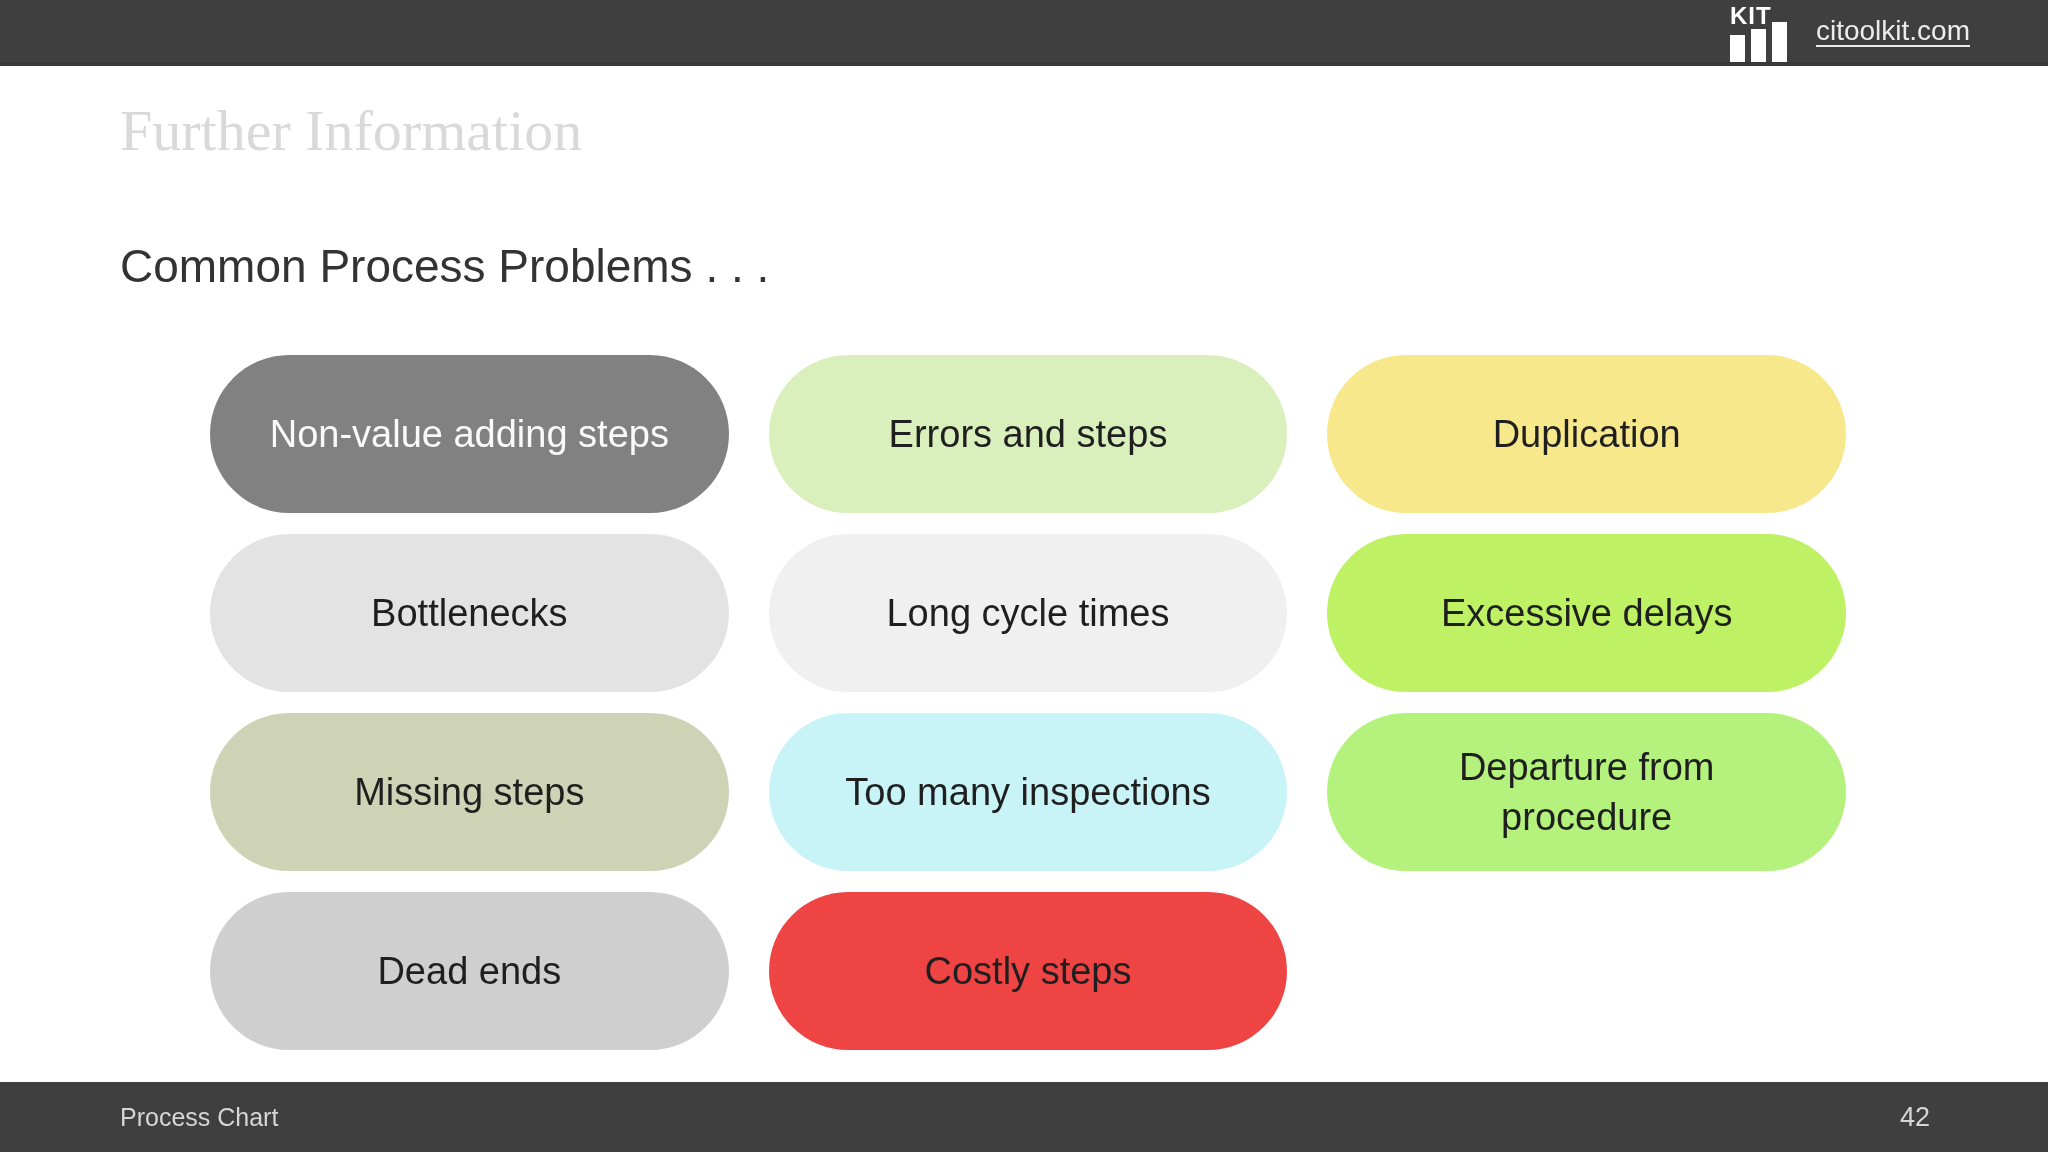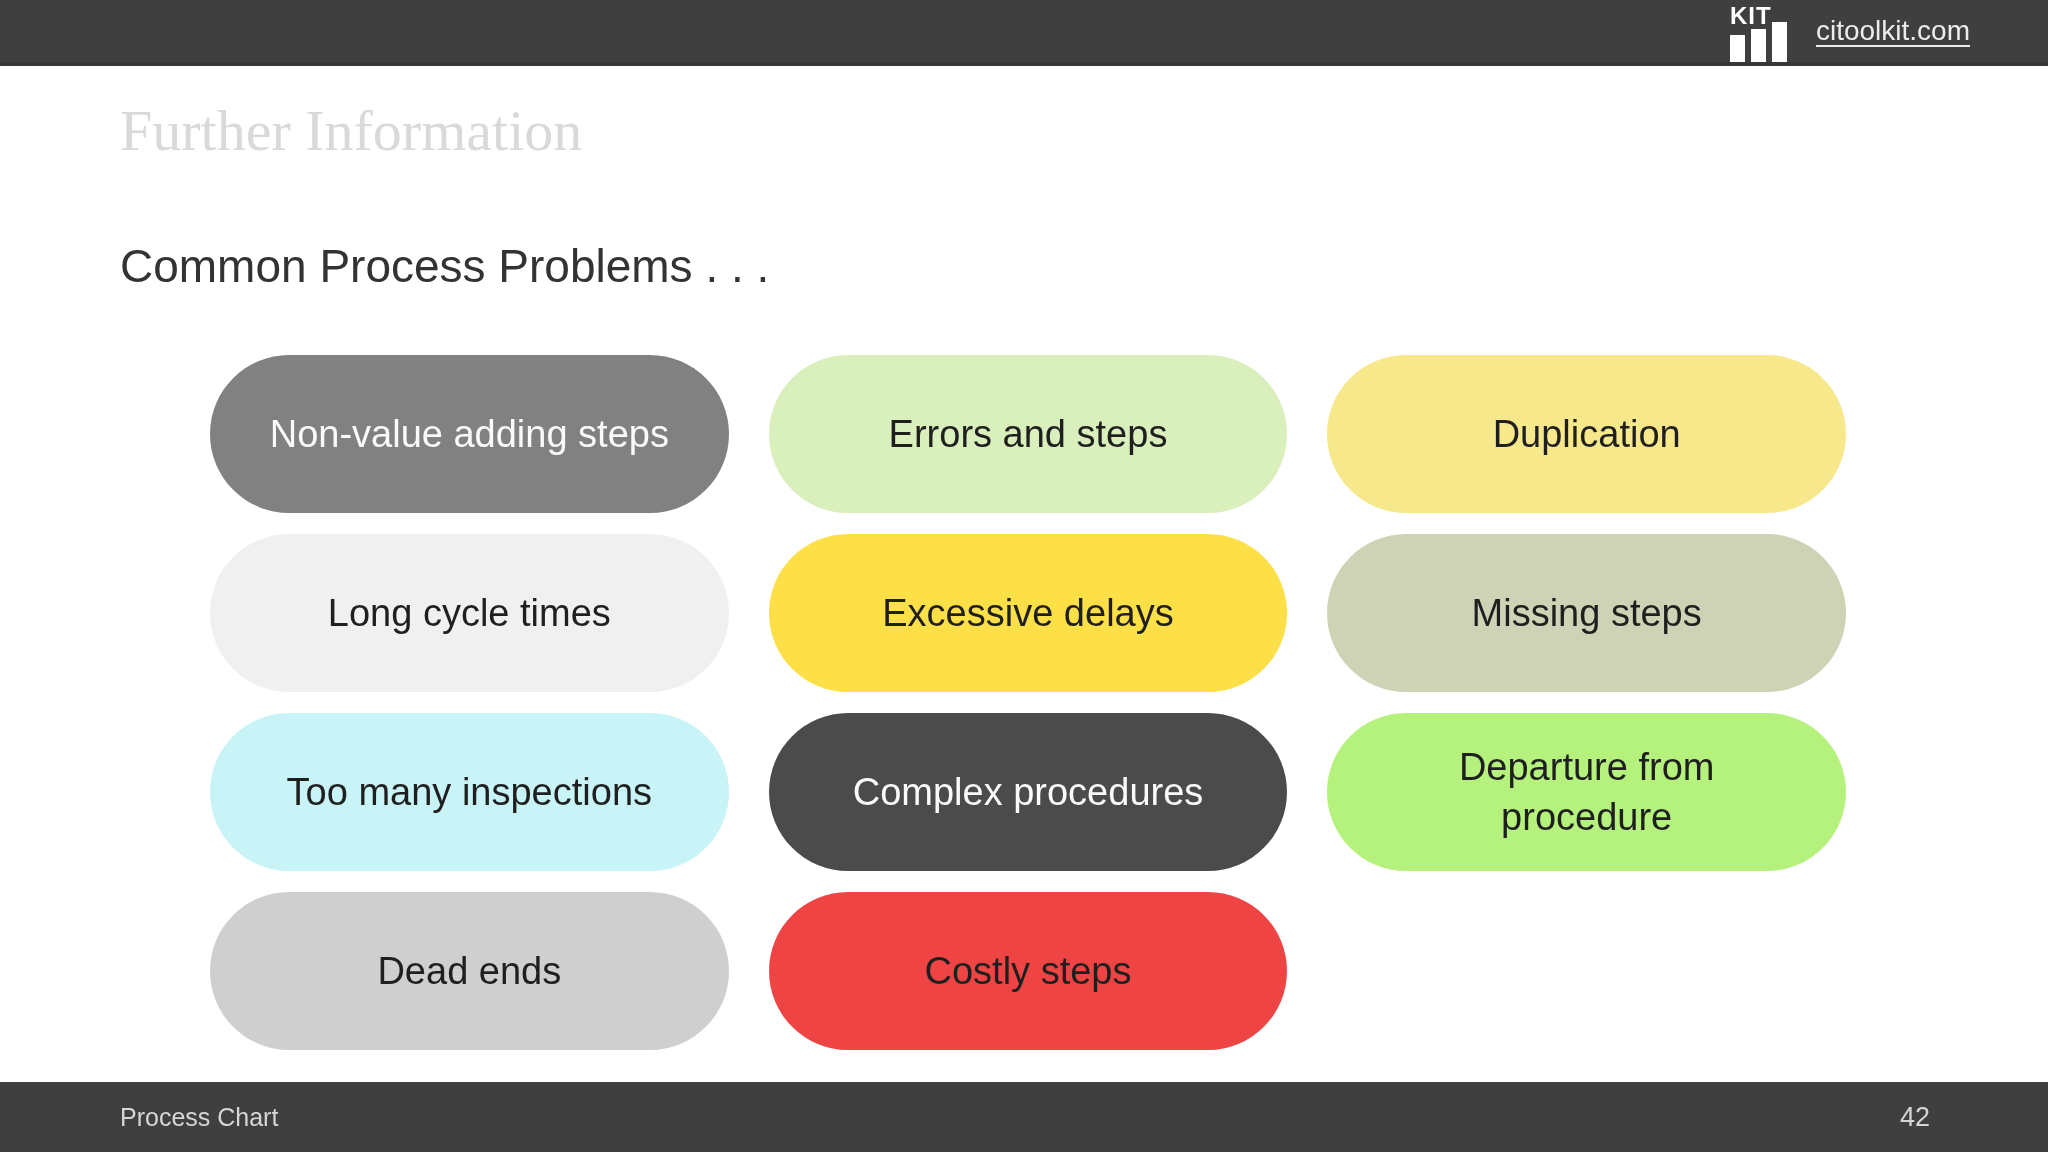--- a/index.html
+++ b/index.html
@@ -139,25 +139,25 @@
 </header>
 
 <h1 class="slide-title">Further Information</h1>
 
 <h2 class="slide-heading">Common Process Problems . . .</h2>
 
 <div class="pills-grid">
     <div class="pill" style="background: rgb(129, 129, 129); color: rgb(250, 250, 250);">Non-value adding steps</div>
     <div class="pill" style="background: rgb(217, 239, 188); color: rgb(31, 31, 31);">Errors and steps</div>
     <div class="pill" style="background: rgb(248, 232, 140); color: rgb(31, 31, 31);">Duplication</div>
+    <div class="pill" style="background: rgb(227, 227, 227); color: rgb(31, 31, 31);">Bottlenecks</div>
     <div class="pill" style="background: rgb(240, 240, 240); color: rgb(31, 31, 31);">Long cycle times</div>
-    <div class="pill" style="background: #fde047; color: rgb(31, 31, 31);">Excessive delays</div>
+    <div class="pill" style="background: #bef264; color: rgb(31, 31, 31);">Excessive delays</div>
     <div class="pill" style="background: rgb(205, 211, 180); color: rgb(31, 31, 31);">Missing steps</div>
     <div class="pill" style="background: rgb(200, 244, 248); color: rgb(31, 31, 31);">Too many inspections</div>
-    <div class="pill" style="background: rgb(75, 75, 75); color: rgb(250, 250, 250);">Complex procedures</div>
     <div class="pill" style="background: rgb(181, 241, 125); color: rgb(31, 31, 31);">Departure from procedure</div>
     <div class="pill" style="background: rgb(207, 207, 207); color: rgb(31, 31, 31);">Dead ends</div>
     <div class="pill" style="background: #ef4444; color: rgb(31, 31, 31);">Costly steps</div>
   </div>
 
 <footer class="bar footer-bar">
   <span class="footer-label">Process Chart</span>
   <span class="page-number">42</span>
 </footer>
 

